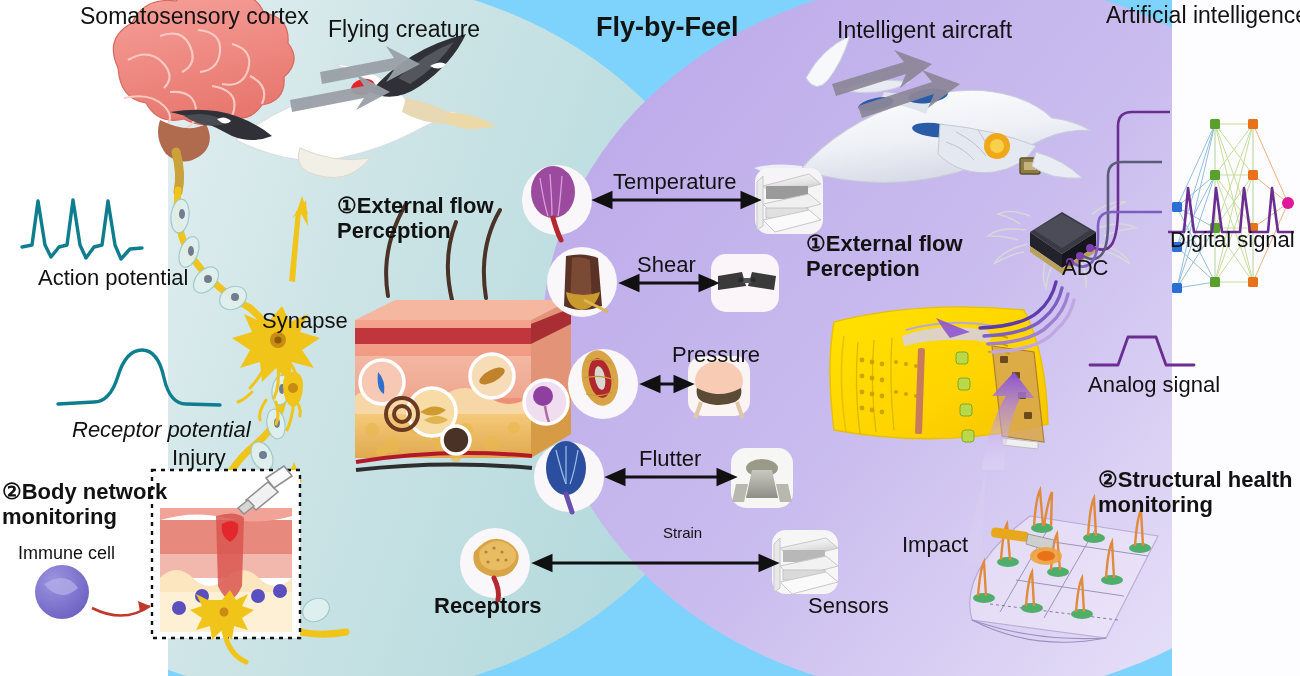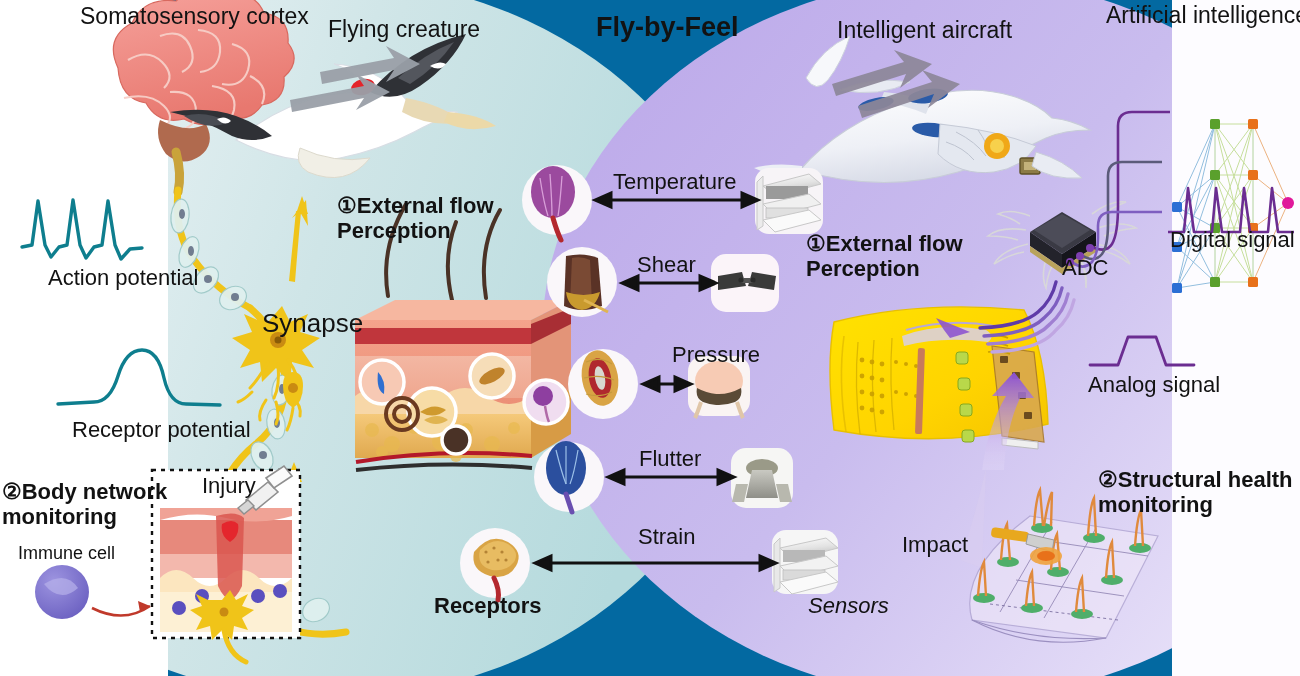--- a/index.html
+++ b/index.html
@@ -1,17 +1,17 @@
 <!DOCTYPE html>
 <html><head>
 <meta charset="utf-8">
 <style>
   html,body{margin:0;padding:0;background:#fff;}
   body{font-family:"Liberation Sans", sans-serif;}
-  #fig{position:relative;width:1300px;height:676px;background:#0369a1;overflow:hidden;}
+  #fig{position:relative;width:1300px;height:676px;background:#7dd3fc;overflow:hidden;}
   .lbl{position:absolute;color:#121212;white-space:pre;line-height:1.12;}
   .bold{font-weight:bold;}
   svg.layer{position:absolute;left:0;top:0;width:1300px;height:676px;}
   .zt{pointer-events:none;}
 </style>
 </head>
 <body>
 
 <div id="fig">
 
@@ -648,40 +648,40 @@
       </g>
     </g>
   </svg>
 
   <div class="lbl" style="left:80px;top:4px;font-size:23px;">Somatosensory cortex</div>
   <div class="lbl" style="left:328px;top:17px;font-size:23px;">Flying creature</div>
   <div class="lbl bold" style="left:596px;top:12px;font-size:27px;">Fly-by-Feel</div>
   <div class="lbl" style="left:837px;top:18px;font-size:23px;">Intelligent aircraft</div>
   <div class="lbl" style="left:1106px;top:3px;font-size:23px;">Artificial intelligence</div>
 
-  <div class="lbl" style="left:48px;top:266px;font-size:22px;">Action potential</div>
-  <div class="lbl" style="left:72px;top:418px;font-size:22px;">Receptor potential</div>
-  <div class="lbl" style="left:262px;top:309px;font-size:26px;">Synapse</div>
+  <div class="lbl" style="left:38px;top:266px;font-size:22px;">Action potential</div>
+  <div class="lbl" style="left:72px;top:418px;font-size:22px;font-style:italic;">Receptor potential</div>
+  <div class="lbl" style="left:262px;top:309px;font-size:22px;">Synapse</div>
   <div class="lbl" style="left:18px;top:543px;font-size:18px;">Immune cell</div>
-  <div class="lbl" style="left:172px;top:474px;font-size:22px;margin-left:30px;">Injury</div>
+  <div class="lbl" style="left:172px;top:446px;font-size:22px;">Injury</div>
   <div class="lbl" style="left:434px;top:594px;font-size:22px;font-weight:bold;">Receptors</div>
-  <div class="lbl" style="left:808px;top:594px;font-size:22px;font-style:italic;">Sensors</div>
+  <div class="lbl" style="left:808px;top:594px;font-size:22px;">Sensors</div>
 
   <div class="lbl bold" style="left:337px;top:194px;font-size:22px;"><span>①</span><span>External flow</span><br><span>Perception</span></div>
 
   <div class="lbl bold" style="left:2px;top:480px;font-size:22px;"><span>②</span><span>Body network</span><br><span>monitoring</span></div>
 
   <div class="lbl bold" style="left:806px;top:232px;font-size:22px;"><span>①</span><span>External flow</span><br><span>Perception</span></div>
 
   <div class="lbl bold" style="left:1098px;top:440px;font-size:22px;margin-top:28px;"><span>②</span><span>Structural health</span><br><span>monitoring</span></div>
 
   <div class="lbl" style="left:1062px;top:256px;font-size:22px;">ADC</div>
   <div class="lbl" style="left:1170px;top:228px;font-size:22px;">Digital signal</div>
   <div class="lbl" style="left:1088px;top:373px;font-size:22px;">Analog signal</div>
   <div class="lbl" style="left:902px;top:533px;font-size:22px;">Impact</div>
 
   <div class="lbl" style="left:613px;top:170px;font-size:22px;">Temperature</div>
   <div class="lbl" style="left:637px;top:253px;font-size:22px;">Shear</div>
   <div class="lbl" style="left:624px;top:343px;font-size:22px;margin-left:48px;">Pressure</div>
   <div class="lbl" style="left:639px;top:447px;font-size:22px;">Flutter</div>
-  <div class="lbl" style="left:638px;top:525px;font-size:22px;">Strain</div>
+  <div class="lbl" style="left:663px;top:525px;font-size:15px;">Strain</div>
 
 </div>
 
 </body></html>

